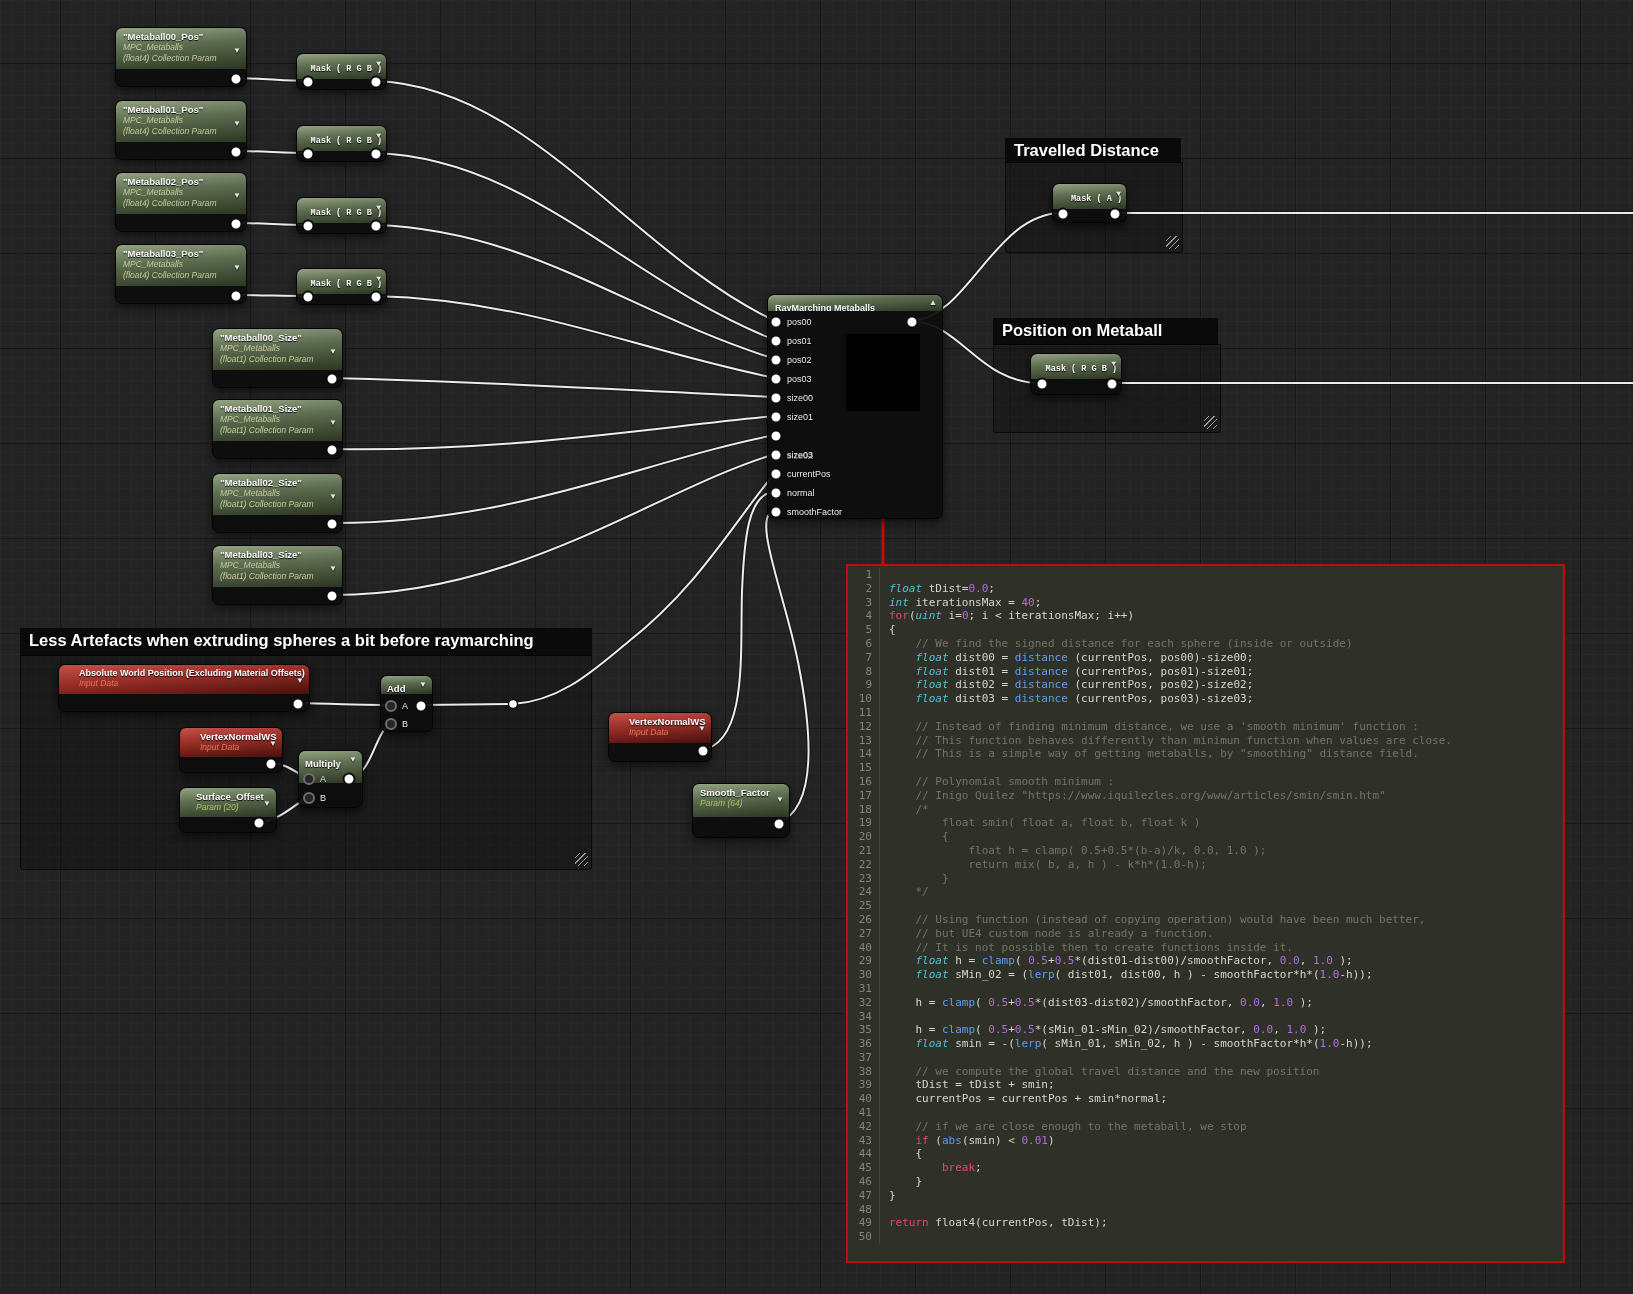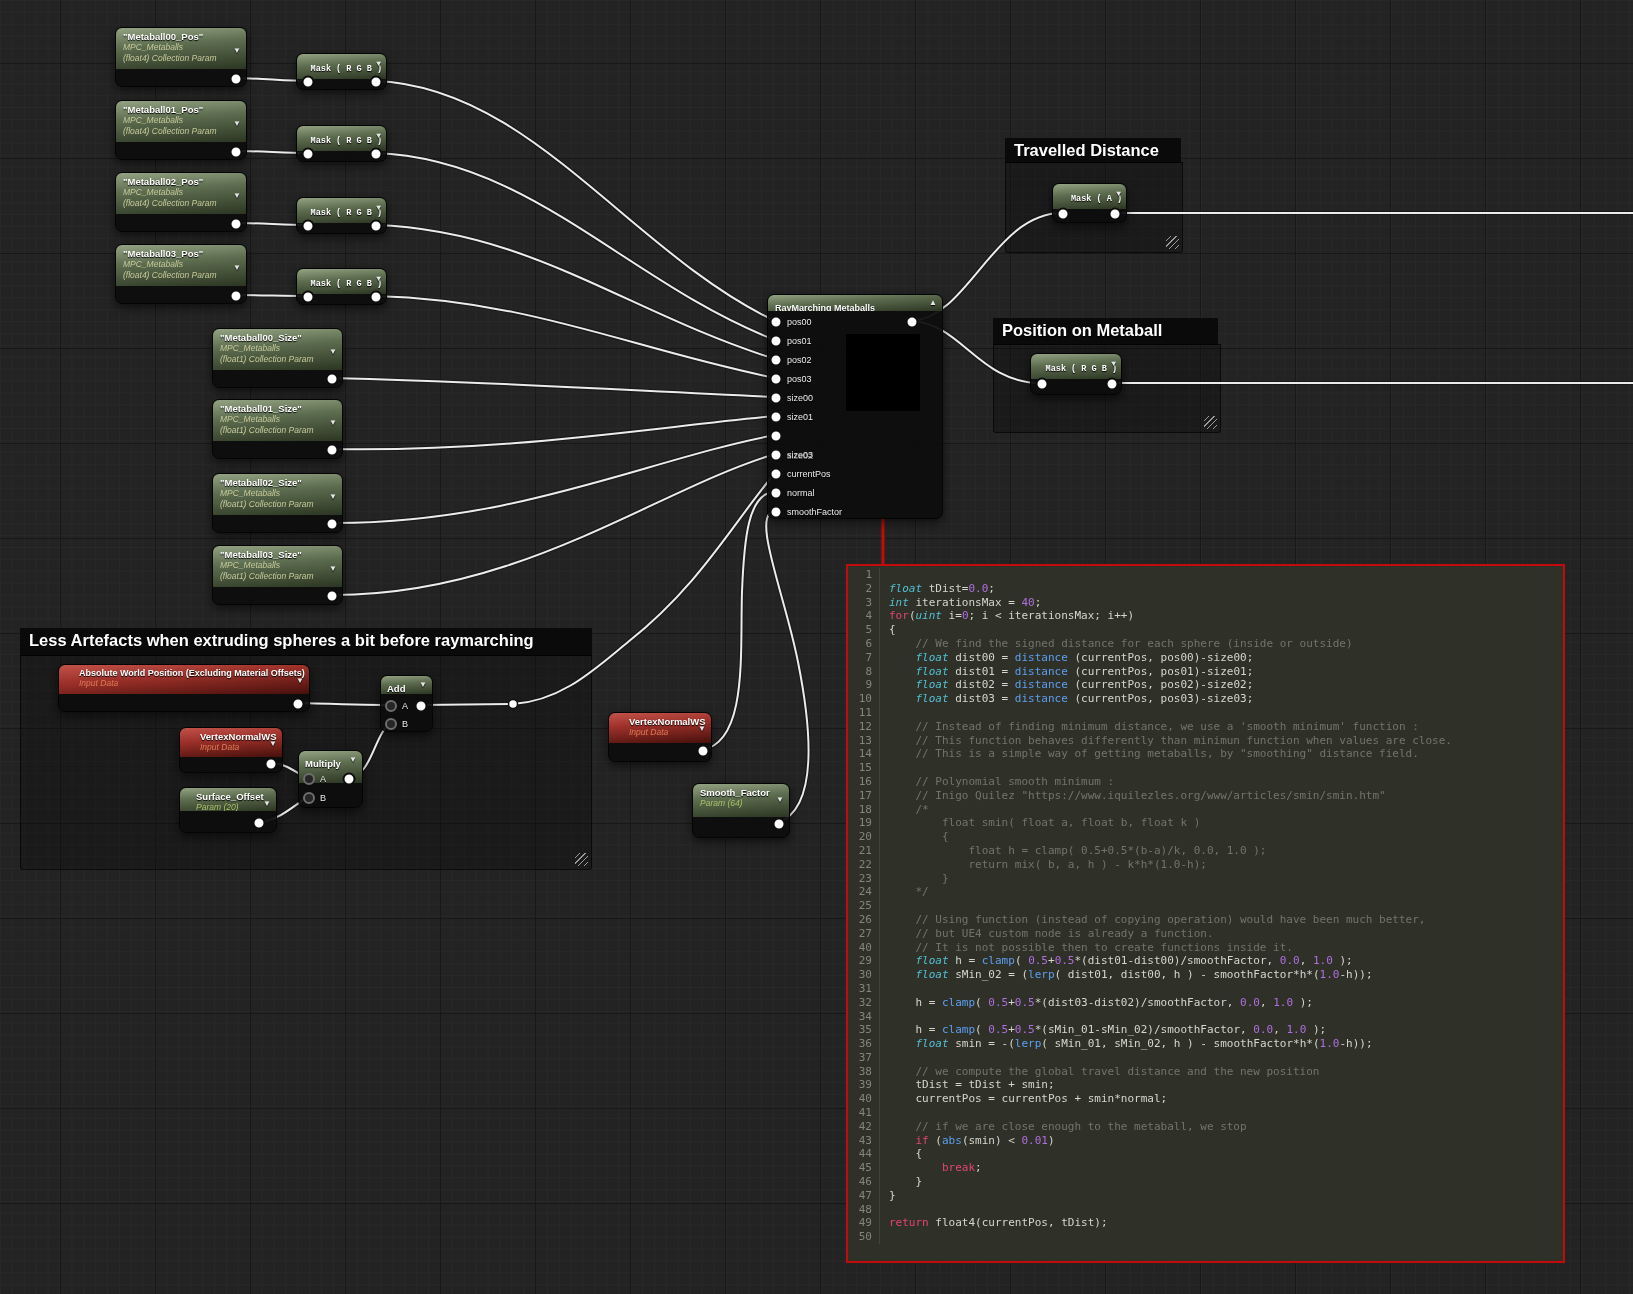--- a/index.html
+++ b/index.html
@@ -267,21 +267,21 @@
       </div>
       <div class="node" style="position: absolute; left: 179px; top: 727px; width: 104px; height: 46px;">
         <div class="hd red" style="height: 29px;">
           <div class="title">VertexNormalWS</div>
           <div class="sub redsub">Input Data</div>
           <div class="caret" style="top: 11px;">▼</div>
         </div>
         <div class="pin" style="left: 91px; top: 36px;"></div>
       </div>
       <div class="node" style="position: absolute; left: 179px; top: 787px; width: 98px; height: 46px;">
-        <div class="hd green" style="height: 23px; padding-left: 16px;">
+        <div class="hd green" style="height: 29px; padding-left: 16px;">
           <div class="title">Surface_Offset</div>
           <div class="sub grn">Param (20)</div>
           <div class="caret" style="top: 11px;">▼</div>
         </div>
         <div class="pin" style="left: 79px; top: 35px;"></div>
       </div>
       <div class="node" style="position: absolute; left: 298px; top: 750px; width: 65px; height: 58px;">
         <div class="hd green" style="height: 32px; padding: 2px 6px;"><span class="title">Multiply</span><span class="caret" style="top: 4px;">▼</span></div>
         <div class="pin dark" style="left: 10px; top: 28px;"></div>
         <div class="plabel" style="left: 21px; top: 28px;">A</div>

